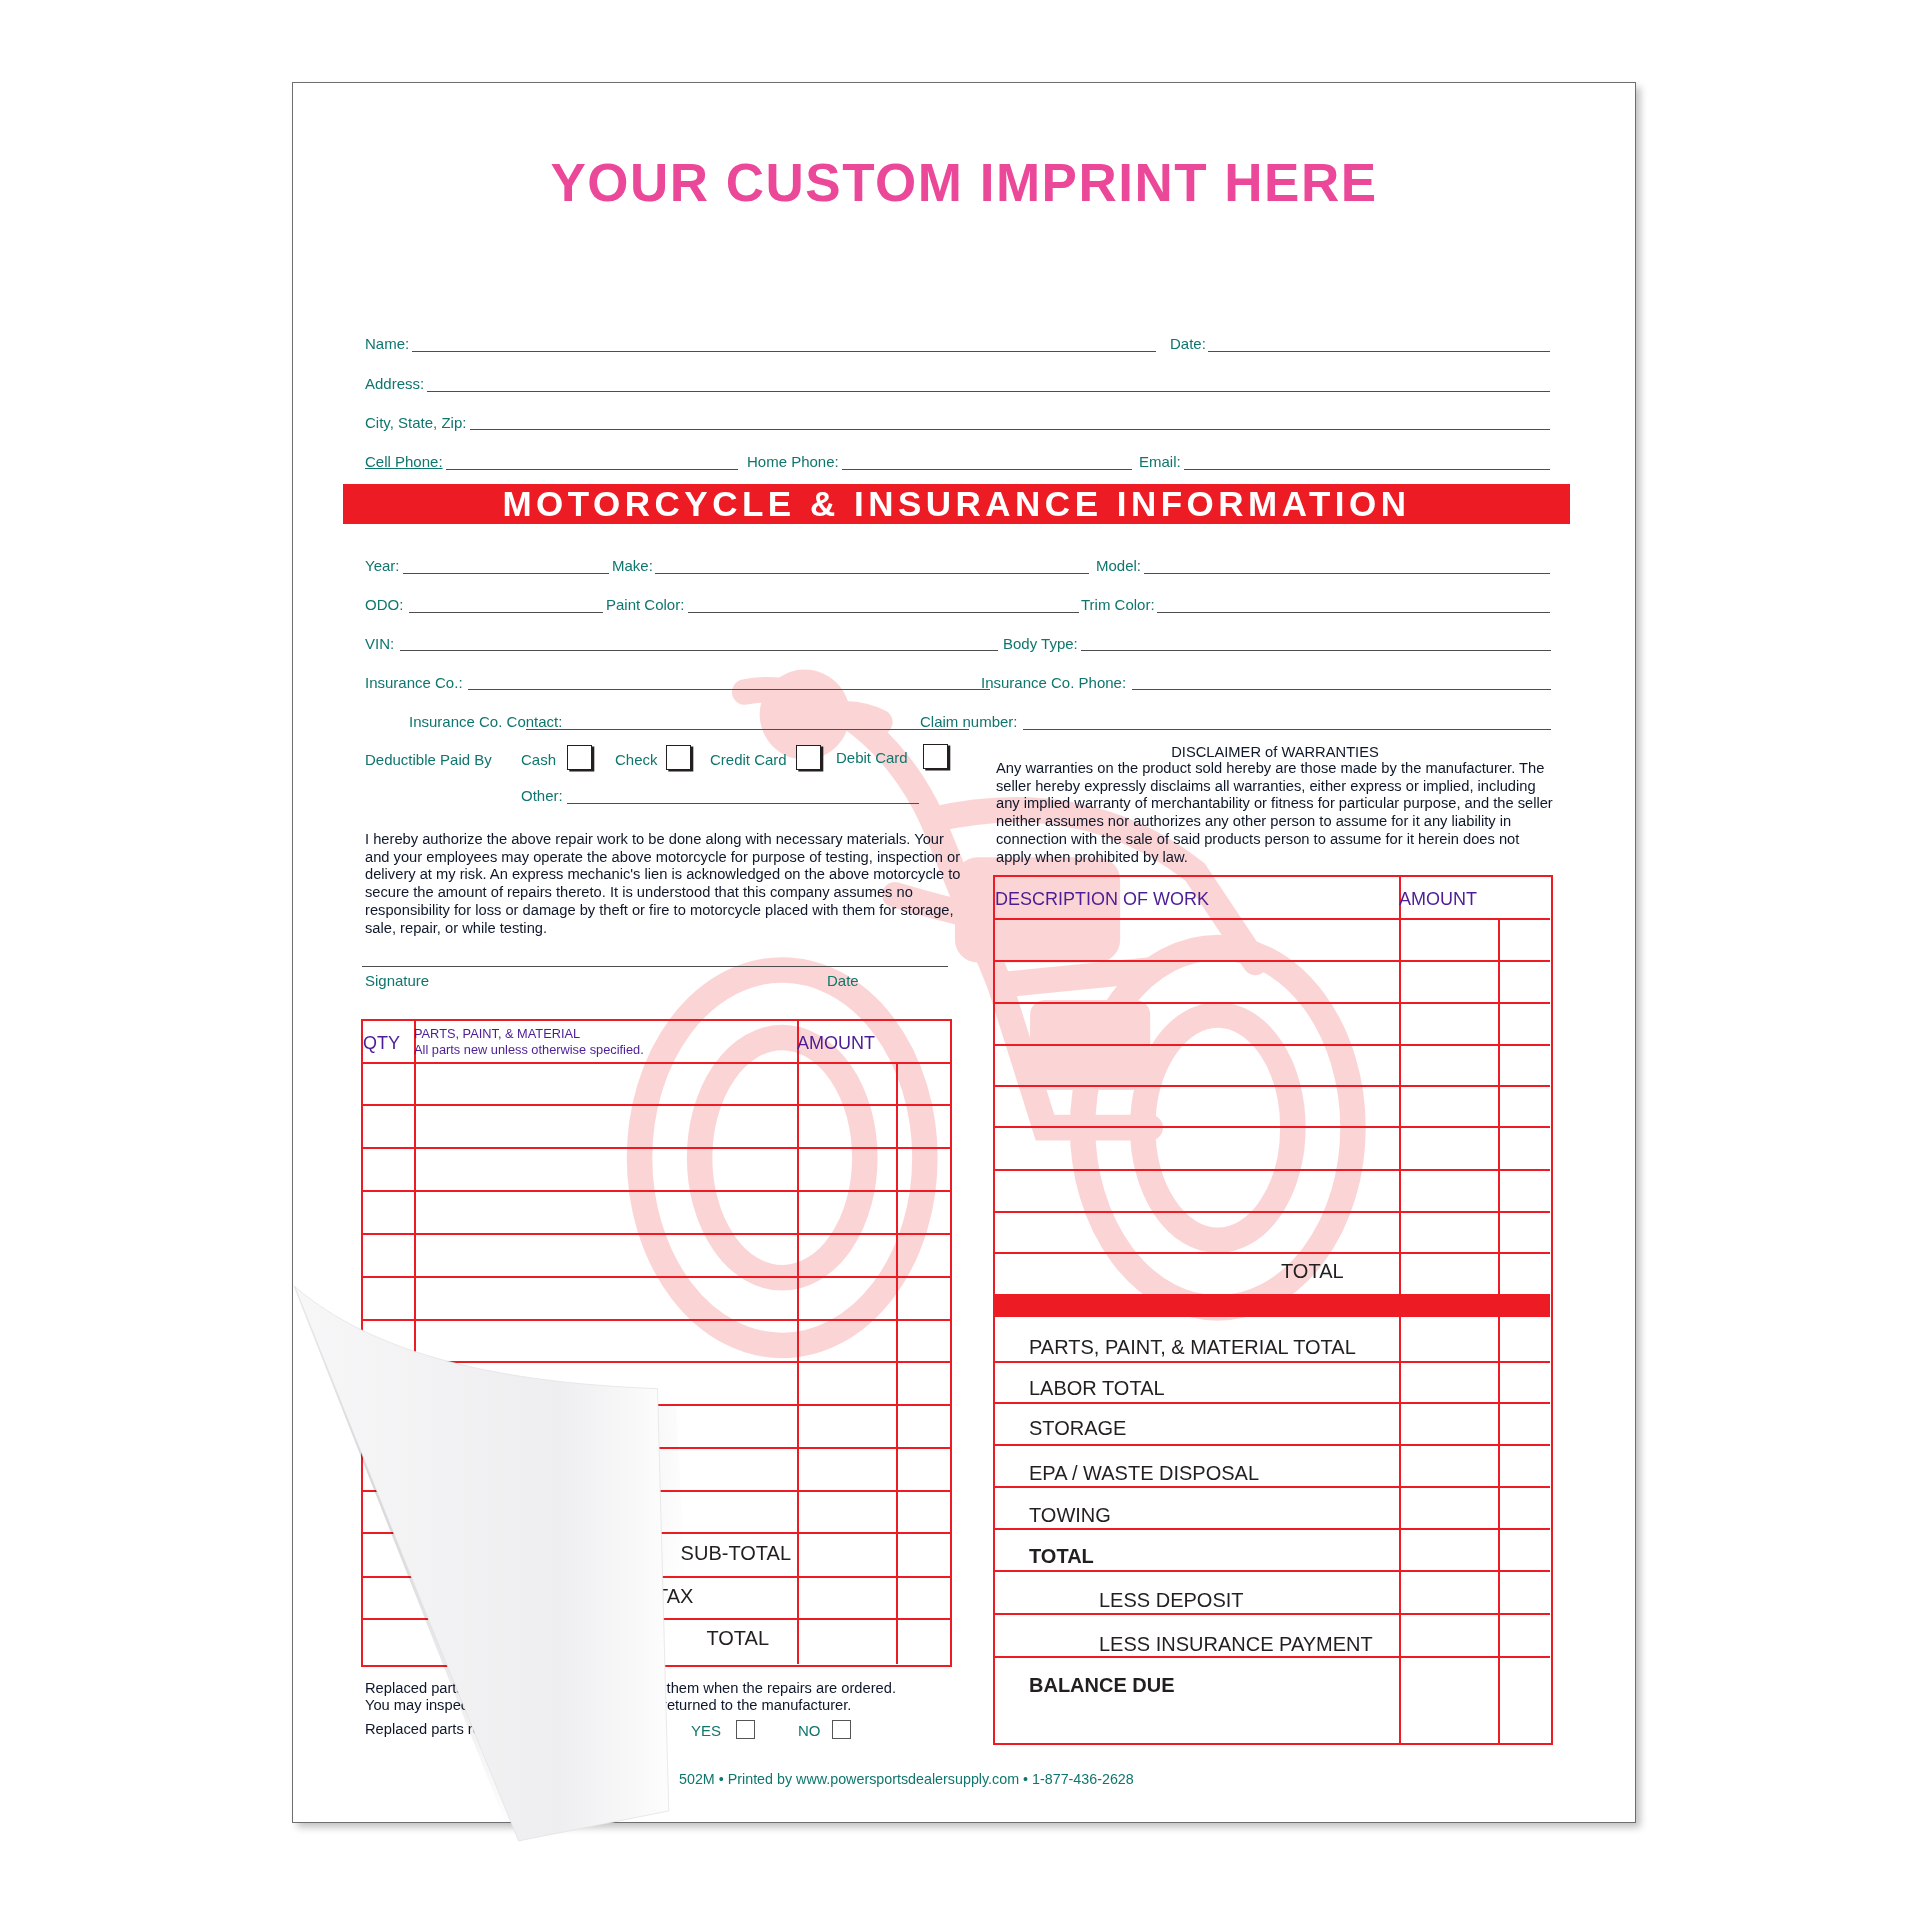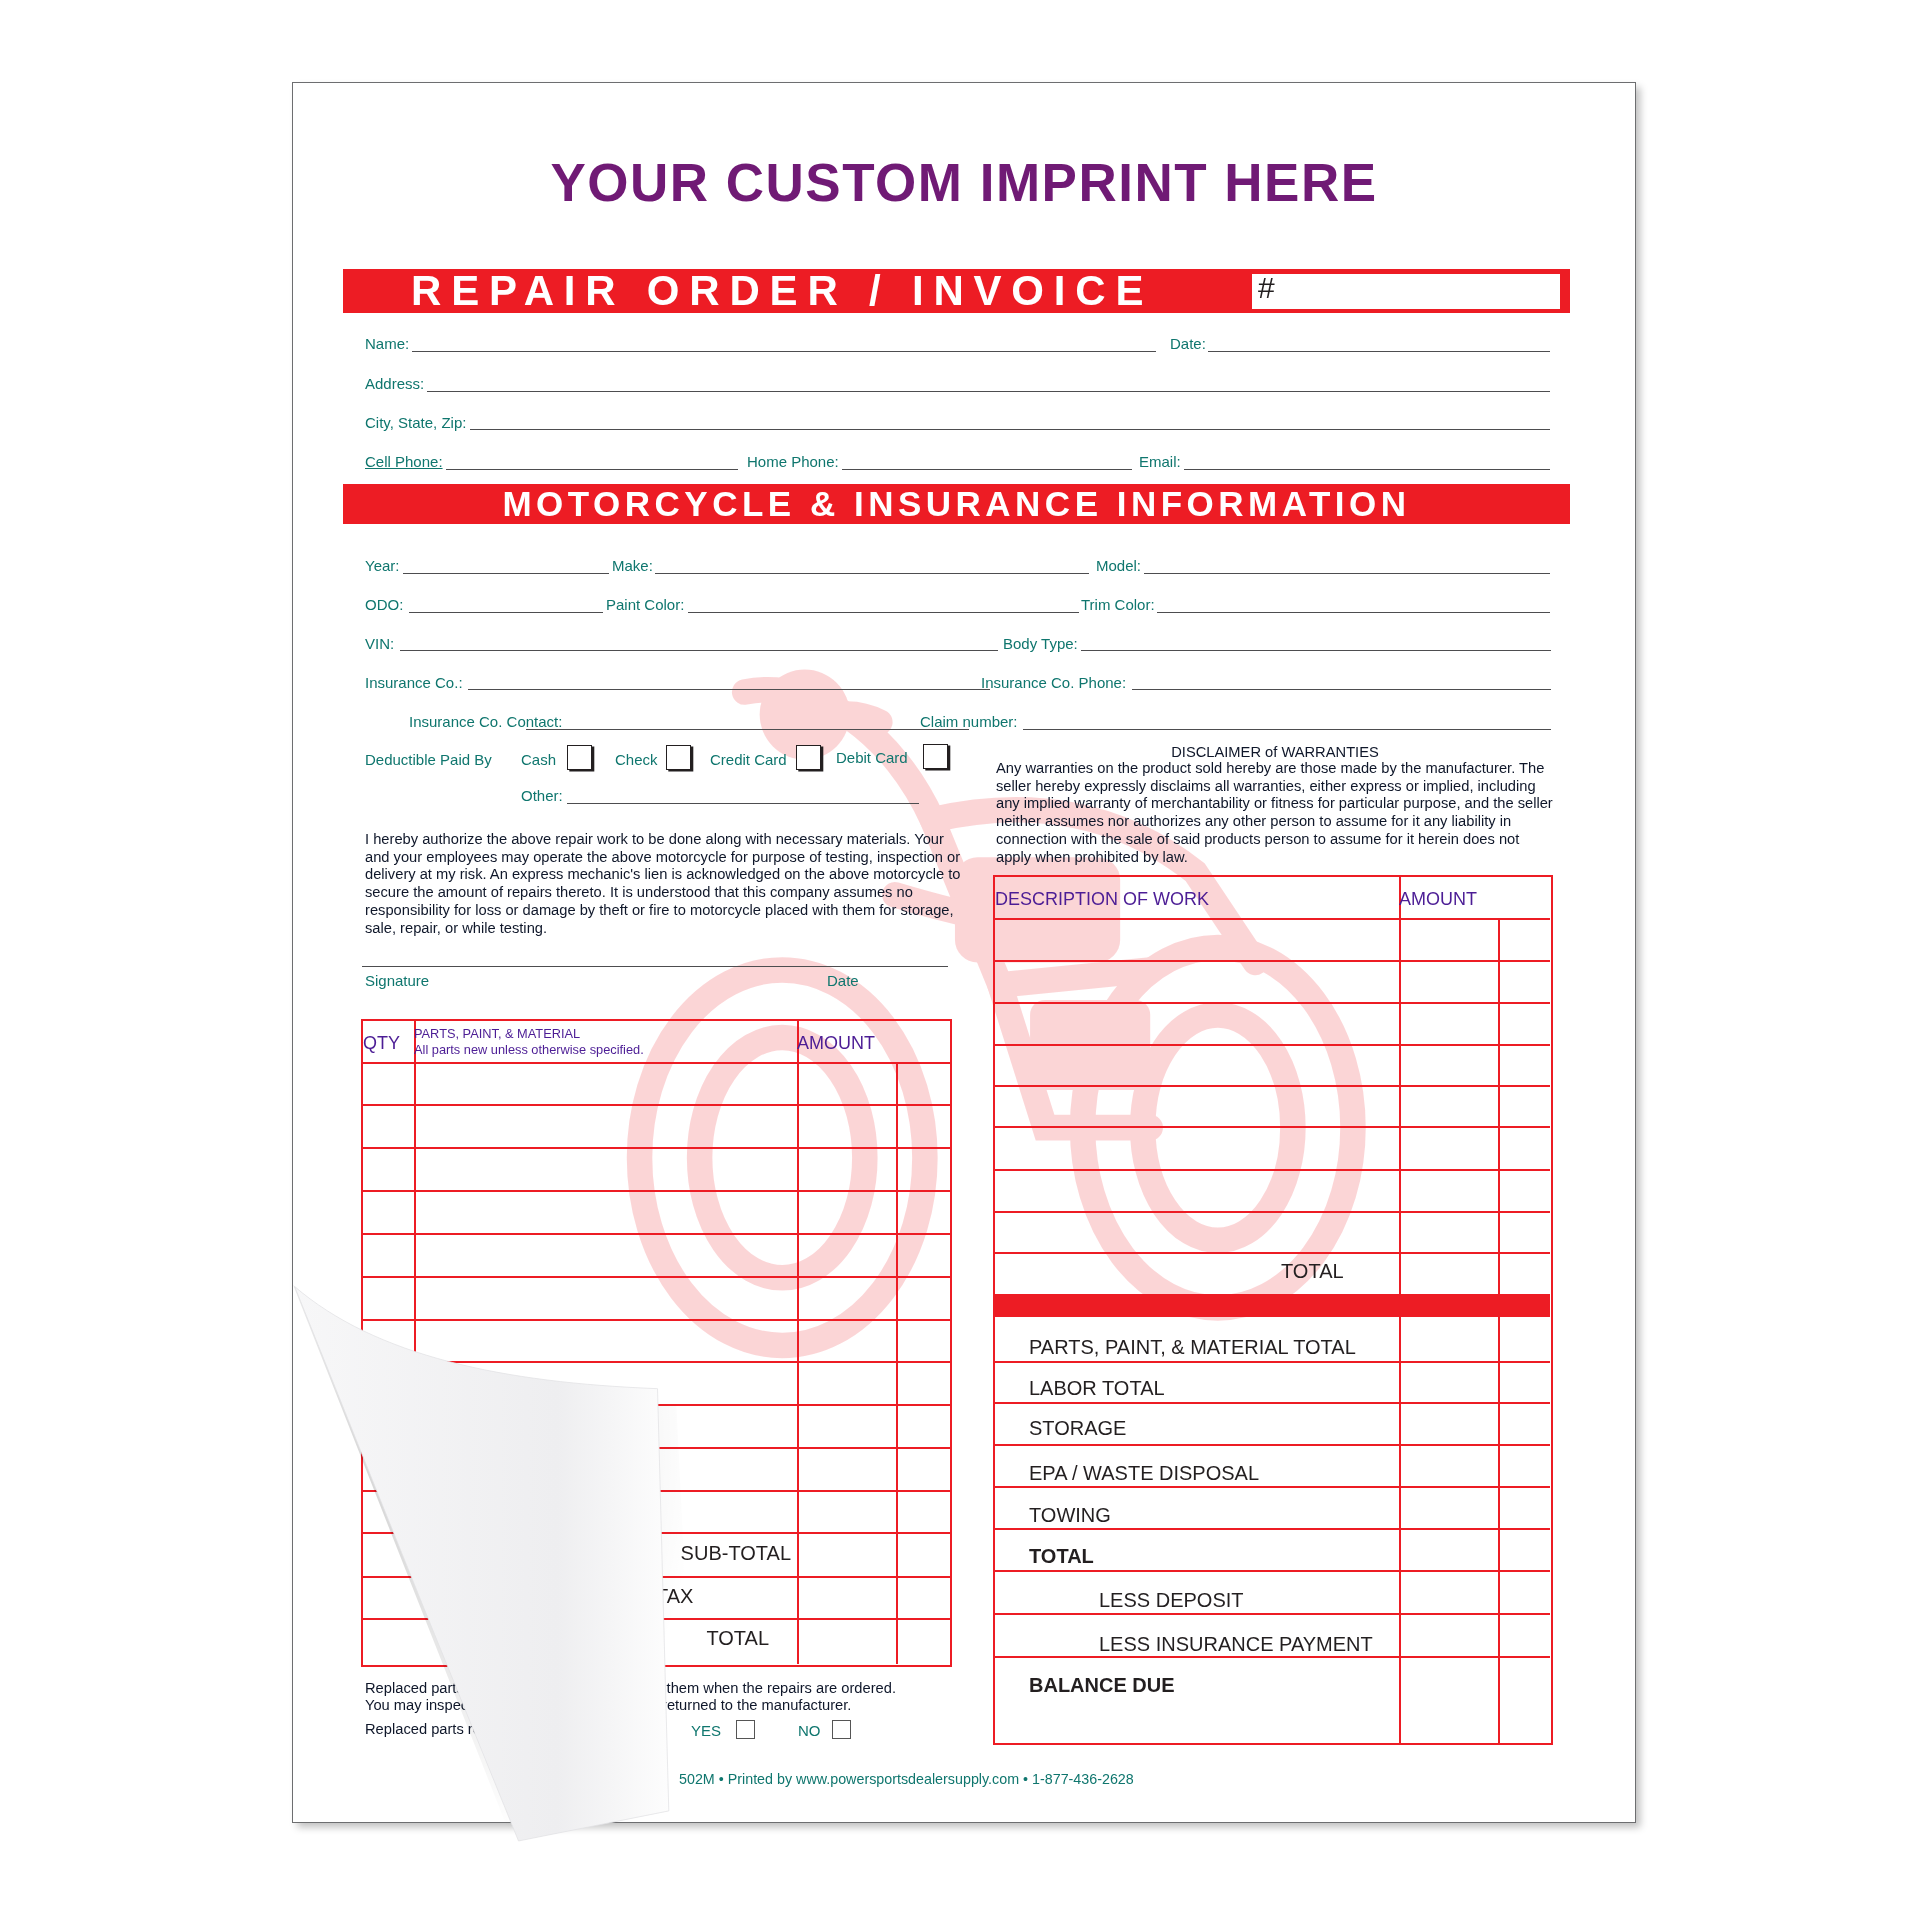--- a/index.html
+++ b/index.html
@@ -1,19 +1,19 @@
 <!DOCTYPE html>
 <html style="font-size:12px"><head>
 <meta charset="utf-8">
 <style>
   html,body{margin:0;padding:0;}
   body{width:1924px;height:1924px;background:#ffffff;position:relative;overflow:hidden;font-family:"Liberation Sans",sans-serif;color:#231f20;}
   .page{position:absolute;left:292px;top:82px;width:1342px;height:1739px;background:#fff;border:1.5px solid #6d6e70;box-shadow:4.5px 4.5px 7.5px rgba(0,0,0,0.25);}
   .abs{position:absolute;}
-  .imprint{position:absolute;left:0;top:69px;width:100%;text-align:center;font-weight:bold;font-size:53px;letter-spacing:1.5px;color:#701a75;}
+  .imprint{position:absolute;left:0;top:69px;width:100%;text-align:center;font-weight:bold;font-size:53px;letter-spacing:1.5px;color:#ec4899;}
   .band{position:absolute;background:#ed1c24;color:#fff;font-weight:bold;}
   .band1{left:50px;top:186px;width:1227px;height:44px;}
   .band1 .bt{position:absolute;left:68px;top:0;line-height:44px;font-size:42px;letter-spacing:9.8px;}
   .numbox{position:absolute;left:909px;top:4.5px;width:308px;height:35px;background:#fff;}
   .numbox span{position:absolute;left:6px;top:-3px;color:#231f20;font-size:30px;font-weight:normal;}
   .band2{left:50px;top:401px;width:1227px;height:40px;}
   .band2 .bt{position:absolute;left:0;width:100%;text-align:center;line-height:40px;font-size:35px;letter-spacing:4.5px;}
   .lbl{position:absolute;font-size:15px;color:#0f766e;white-space:nowrap;}
   .line{position:absolute;height:0;border-top:1.5px solid #4d4d4f;}
   .cb{position:absolute;width:22.5px;height:22.5px;border:1.5px solid #231f20;box-shadow:2.3px 1.5px 0 #231f20;background:#fff;}
@@ -46,26 +46,20 @@
     </g>
     <g fill="#ed1c24">
       <circle cx="300" cy="90" r="60"></circle>
       <rect x="500" y="280" width="220" height="140" rx="30"></rect>
       <rect x="600" y="470" width="160" height="120" rx="20"></rect>
     </g>
   </svg>
 
   <div class="imprint">YOUR CUSTOM IMPRINT HERE</div>
 
-  <div class="band band1">
-    <span class="bt">REPAIR ORDER / INVOICE</span>
-    <div class="numbox">
-      <span>#</span>
-    </div>
-  </div>
 
   <span class="lbl" style="left:72px;top:252px;">Name:</span>
   <div class="line" style="left:119px;top:268px;width:744px;"></div>
   <span class="lbl" style="left:877px;top:252px;">Date:</span>
   <div class="line" style="left:915px;top:268px;width:342px;"></div>
 
   <span class="lbl" style="left:72px;top:292px;">Address:</span>
   <div class="line" style="left:134px;top:308px;width:1123px;"></div>
 
   <span class="lbl" style="left:72px;top:331px;">City, State, Zip:</span>

